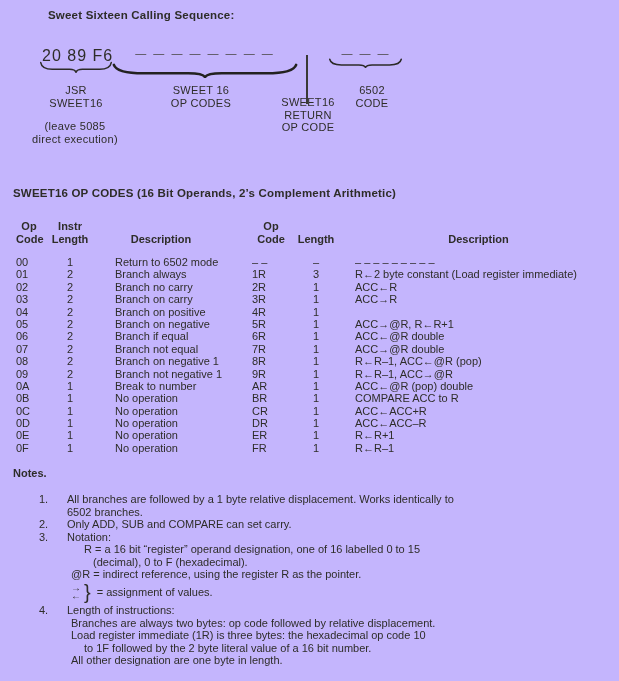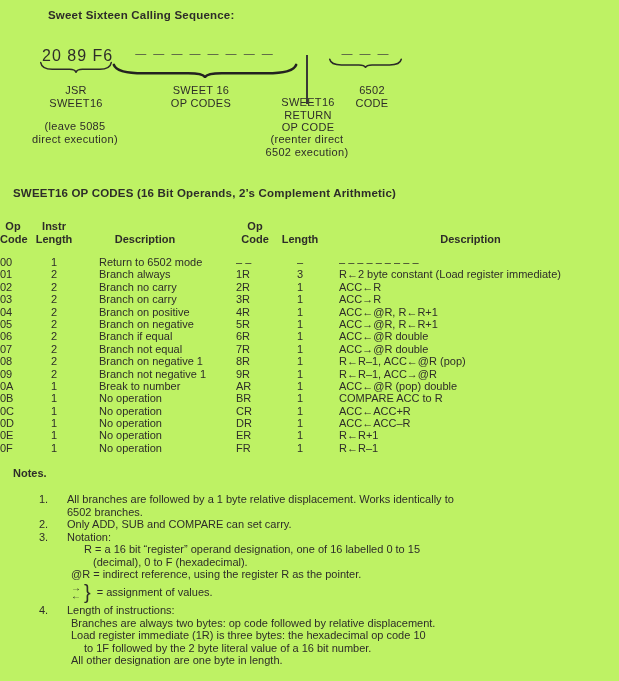--- a/index.html
+++ b/index.html
@@ -1,18 +1,18 @@
 <!DOCTYPE html>
 <html><head>
 <meta charset="utf-8">
 <style>
   html,body { margin:0; padding:0; background:#eceae6; }
   .page {
     position:relative; width:619px; height:681px; margin:0 auto;
-    background:#bef264; color:#2e2d29; overflow:hidden;
+    background:#c4b5fd; color:#2e2d29; overflow:hidden;
     font-family:"Liberation Sans","DejaVu Sans",sans-serif; font-size:11px;
   }
   .doc-title { margin:8px 0 0 48px; font-weight:bold; font-size:11.5px; line-height:14px; letter-spacing:0.2px; }
 
   
   .diagram { position:relative; height:135px; margin-top:23px; }
   .d-abs { position:absolute; }
   .d-center { text-align:center; }
   .bytes { left:42px; top:2px; width:70px; font-size:16px; letter-spacing:1px; white-space:nowrap; }
   .dashes { font-size:11px; letter-spacing:2px; color:#45443f; white-space:nowrap; line-height:12px; }
@@ -28,20 +28,21 @@
   .lbl-op      { left:158px; top:39px; width:86px; }
   .lbl-6502    { left:342px; top:39px; width:60px; }
   .lbl-return  { left:269px; top:51px; width:78px; }
   .lbl-leave   { left:18px;  top:75px; width:114px; }
   .lbl-reenter { left:250px; top:88px; width:114px; }
 
   
   .table-title { margin:6px 0 0 13px; font-weight:bold; font-size:11.5px; line-height:14px; letter-spacing:0.2px; }
   .trow, .thead {
     display:grid; grid-template-columns:26px 56px 150px 46px 44px 1fr;
+    padding-left:16px;
   }
   .thead { margin-top:20px; font-weight:bold; line-height:12.5px; align-items:end; }
   .hcell { text-align:center; }
   .h3 { padding-right:24px; }
   .rows { margin-top:11px; }
   .trow { line-height:12.4px; height:12.4px; white-space:nowrap; }
   .c2 { text-align:center; }
   .c3 { padding-left:17px; }
   .c4 { padding-left:4px; }
   .c5 { text-align:center; }
@@ -101,24 +102,20 @@
       <div>CODE</div>
     </div>
     <div class="d-abs dlabel d-center lbl-return">
       <div>SWEET16</div>
       <div>RETURN</div>
       <div>OP CODE</div>
     </div>
     <div class="d-abs dlabel d-center lbl-leave">
       <div>(leave 5085</div>
       <div>direct execution)</div>
-    </div>
-    <div class="d-abs dlabel d-center lbl-reenter">
-      <div>(reenter direct</div>
-      <div>6502 execution)</div>
     </div>
   </div>
 
   <div class="table-title">SWEET16 OP CODES (16 Bit Operands, 2’s Complement Arithmetic)</div>
 
   <div class="optable">
     <div class="thead">
       <div class="hcell">
         <div>Op</div>
         <div>Code</div>
@@ -171,21 +168,20 @@
     <span class="c5">1</span>
     <span class="c6">ACC→R</span>
   </div>
 
   <div class="trow">
     <span class="c1">04</span>
     <span class="c2">2</span>
     <span class="c3">Branch on positive</span>
     <span class="c4">4R</span>
     <span class="c5">1</span>
-    <span class="c6">ACC←@R, R←R+1</span>
   </div>
 
   <div class="trow">
     <span class="c1">05</span>
     <span class="c2">2</span>
     <span class="c3">Branch on negative</span>
     <span class="c4">5R</span>
     <span class="c5">1</span>
     <span class="c6">ACC→@R, R←R+1</span>
   </div>

